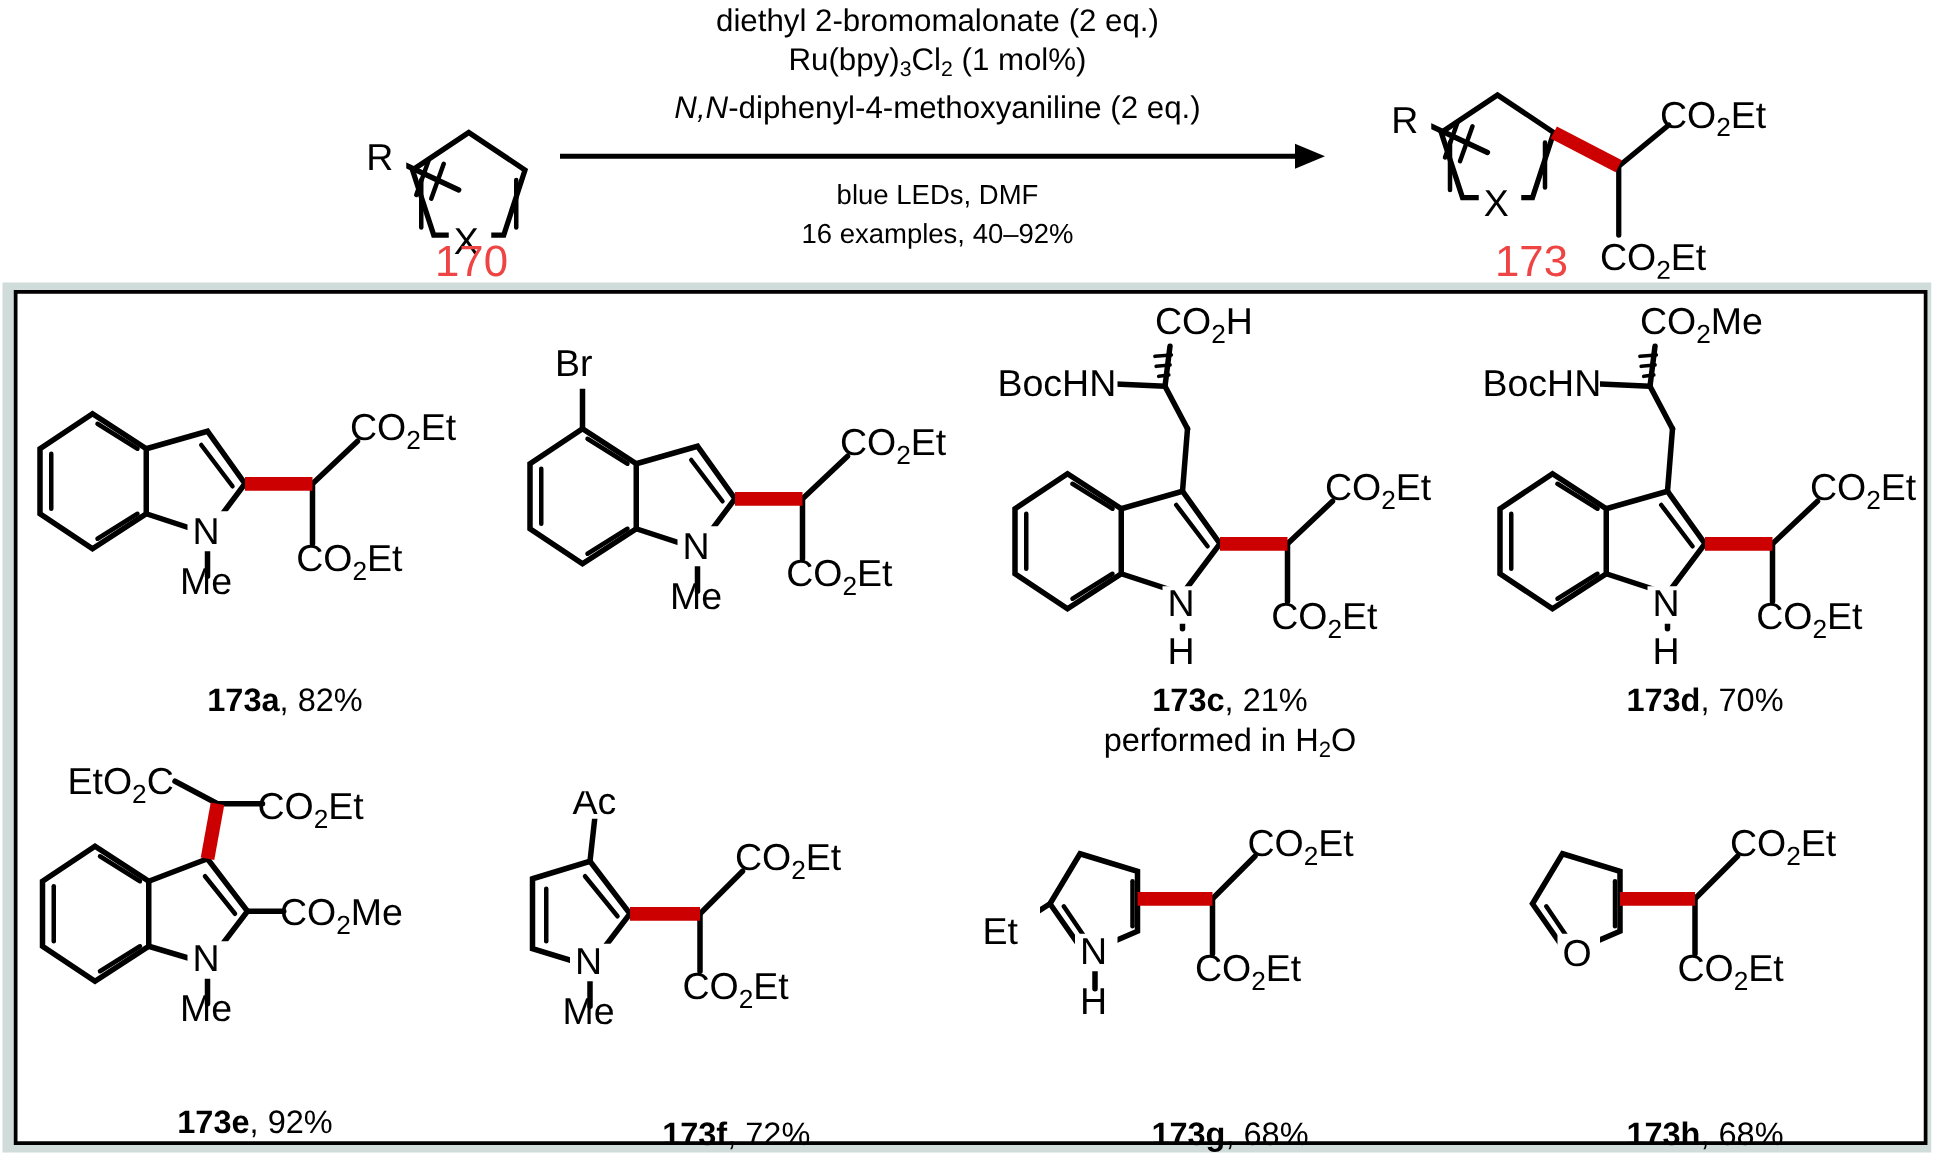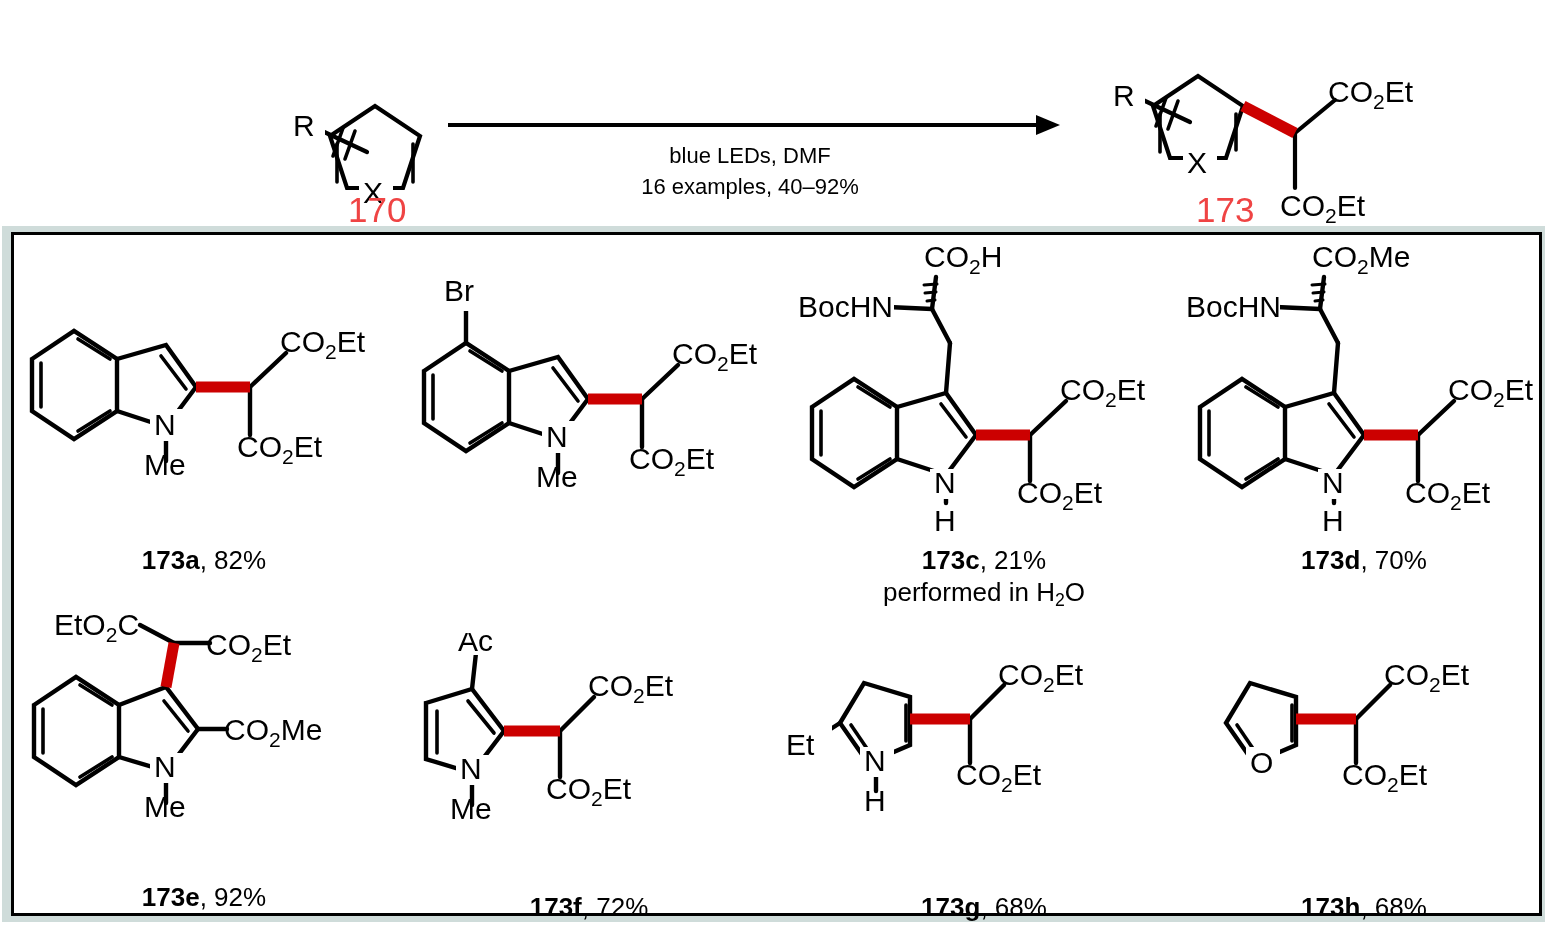--- a/index.html
+++ b/index.html
@@ -131,20 +131,25 @@
       <text class="atom" x="18" y="88">R</text>
       <text class="atom" x="88" y="155">X</text>
     </svg>
     <div class="cmpd-num" style="left:348px;top:190px;">170</div>
 
     <svg width="620" height="30" style="position:absolute;left:448px;top:110px;">
       <line x1="0" y1="15" x2="592" y2="15" stroke="#000" stroke-width="4"></line>
       <polygon points="612,15 588,5 588,25" fill="#000"></polygon>
     </svg>
 
+    <div class="cond-block">
+      <div class="ln">diethyl 2-bromomalonate (2 eq.)</div>
+      <div class="ln"><span>Ru(bpy)</span><sub>3</sub><span>Cl</span><sub>2</sub><span> (1 mol%)</span></div>
+      <div class="ln"><span class="ital">N,N</span><span>-diphenyl-4-methoxyaniline (2 eq.)</span></div>
+    </div>
 
     <div class="cond-below">
       <div class="ln">blue LEDs, DMF</div>
       <div class="ln">16 examples, 40–92%</div>
     </div>
 
     <svg width="330" height="185" style="position:absolute;left:1095px;top:38px;">
       <g stroke="#000" stroke-width="4.2" fill="none" stroke-linecap="round">
         <path d="M 58 68 L 103 38 L 148 68 L 131 120 L 75 120 Z"></path>
         <path d="M 65 76 L 65 114" stroke-width="3.6"></path>
@@ -190,21 +195,21 @@
             <path d="M 236 138 L 236 186"></path>
             <path d="M 236 138 L 272 104"></path>
           </g>
           <line x1="182" y1="138" x2="236" y2="138" stroke="#cc0000" stroke-width="11" stroke-linecap="butt"></line>
           <rect x="136" y="160" width="34" height="32" fill="#fff"></rect>
           <text class="atom" x="140" y="186">N</text>
           <text class="atom" x="130" y="226">Me</text>
           <text class="atom" x="266" y="103"><tspan>CO</tspan><tspan dy="7" font-size="21">2</tspan><tspan dy="-7">Et</tspan></text>
           <text class="atom" x="223" y="208"><tspan>CO</tspan><tspan dy="7" font-size="21">2</tspan><tspan dy="-7">Et</tspan></text>
         </svg>
-        <div class="cap" style="top:295px;"><b>173a</b><span>, 82%</span></div>
+        <div class="cap" style="top:295px;padding-left:24px;"><b>173a</b><span>, 82%</span></div>
       </div>
 
       <div class="cell" style="left:380px;top:14px;width:390px;height:330px;">
         <svg class="art" width="390" height="290">
           <g stroke="#000" stroke-width="4.4" fill="none" stroke-linecap="round">
 
             <path d="M 30 122 L 72 94 L 115 122 L 115 174 L 72 202 L 30 174 Z"></path>
             <path d="M 39 126 L 39 170" stroke-width="3.6"></path>
             <path d="M 76 102 L 108 122" stroke-width="3.6"></path>
             <path d="M 76 194 L 108 174" stroke-width="3.6"></path>

